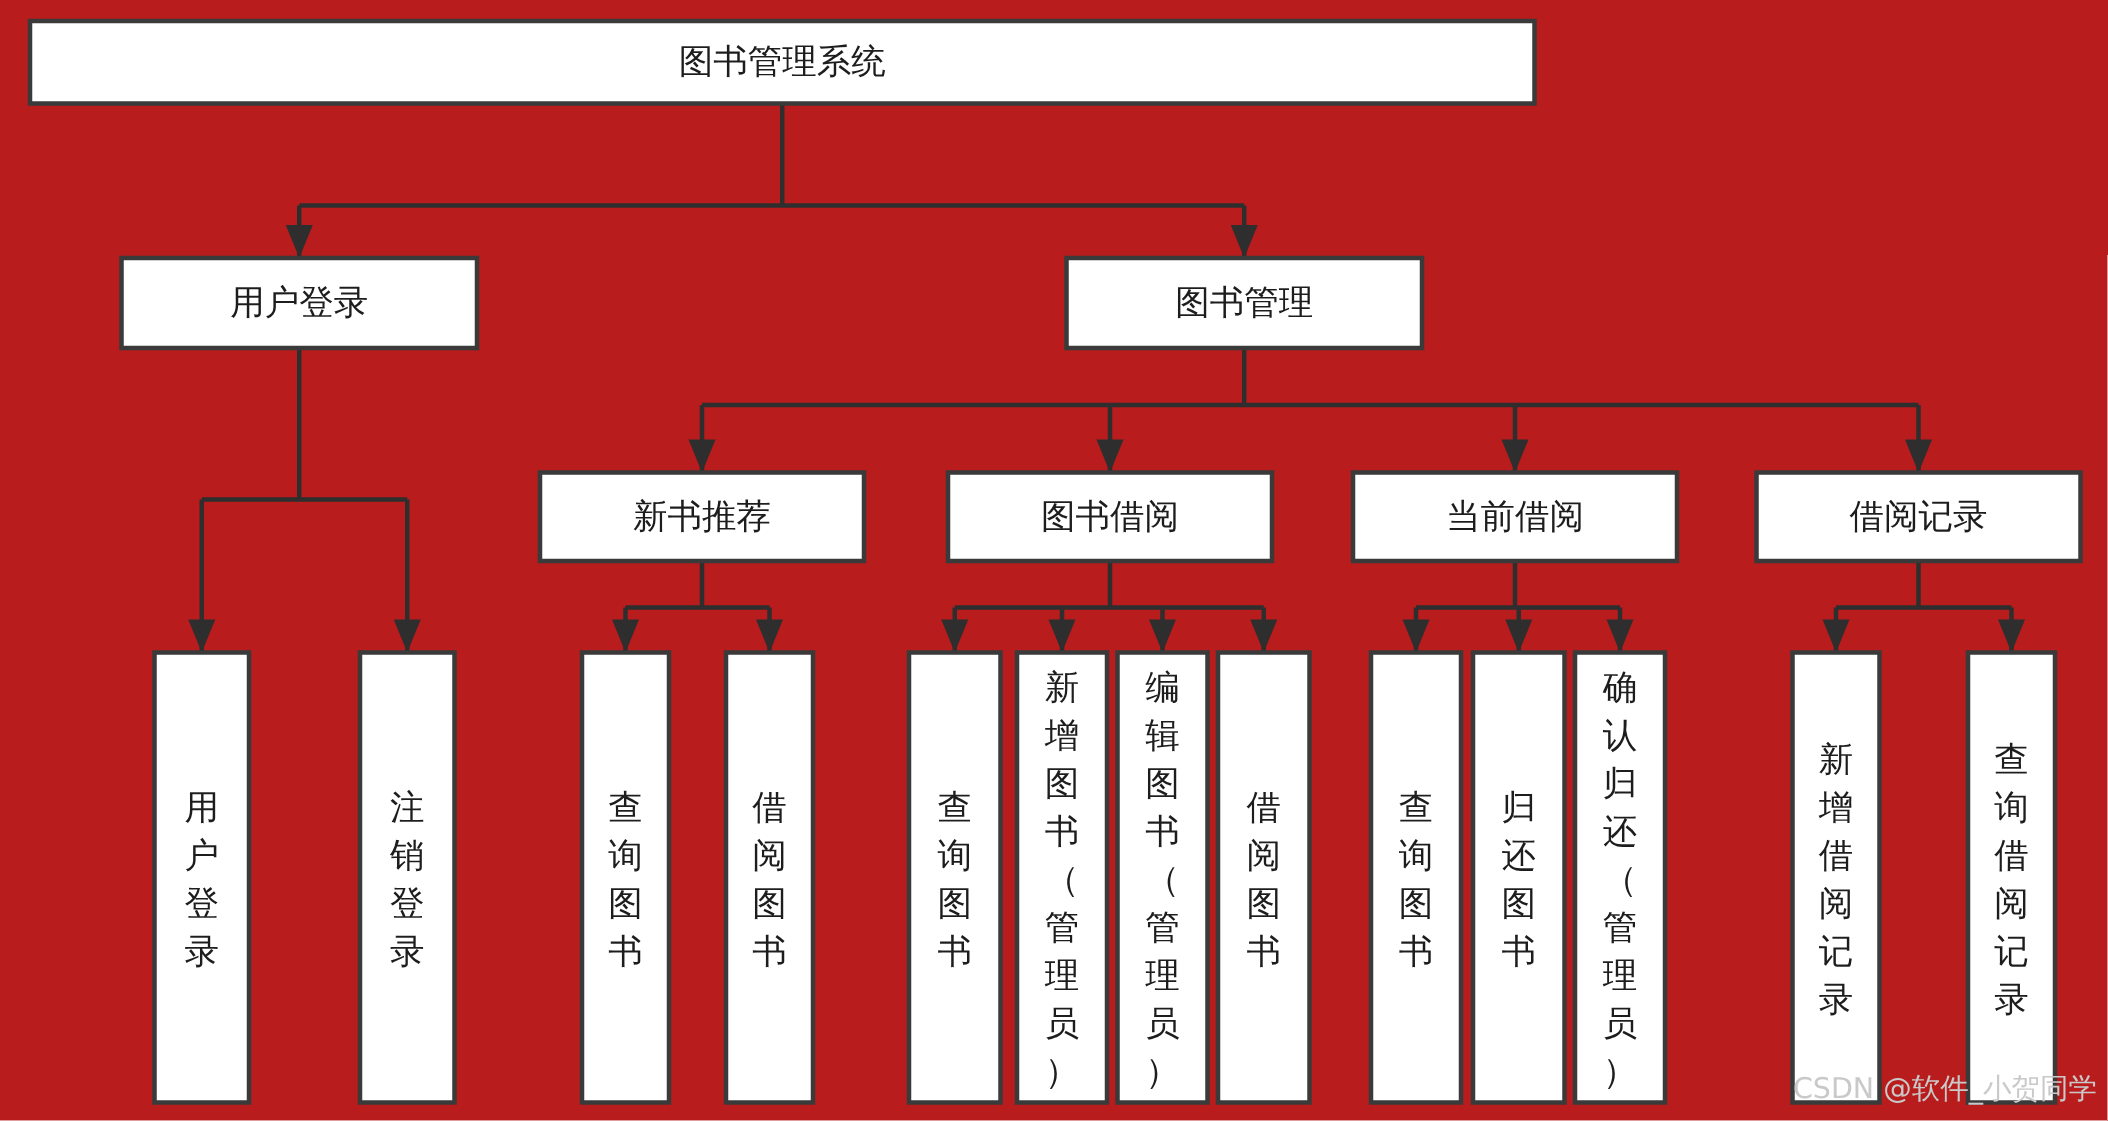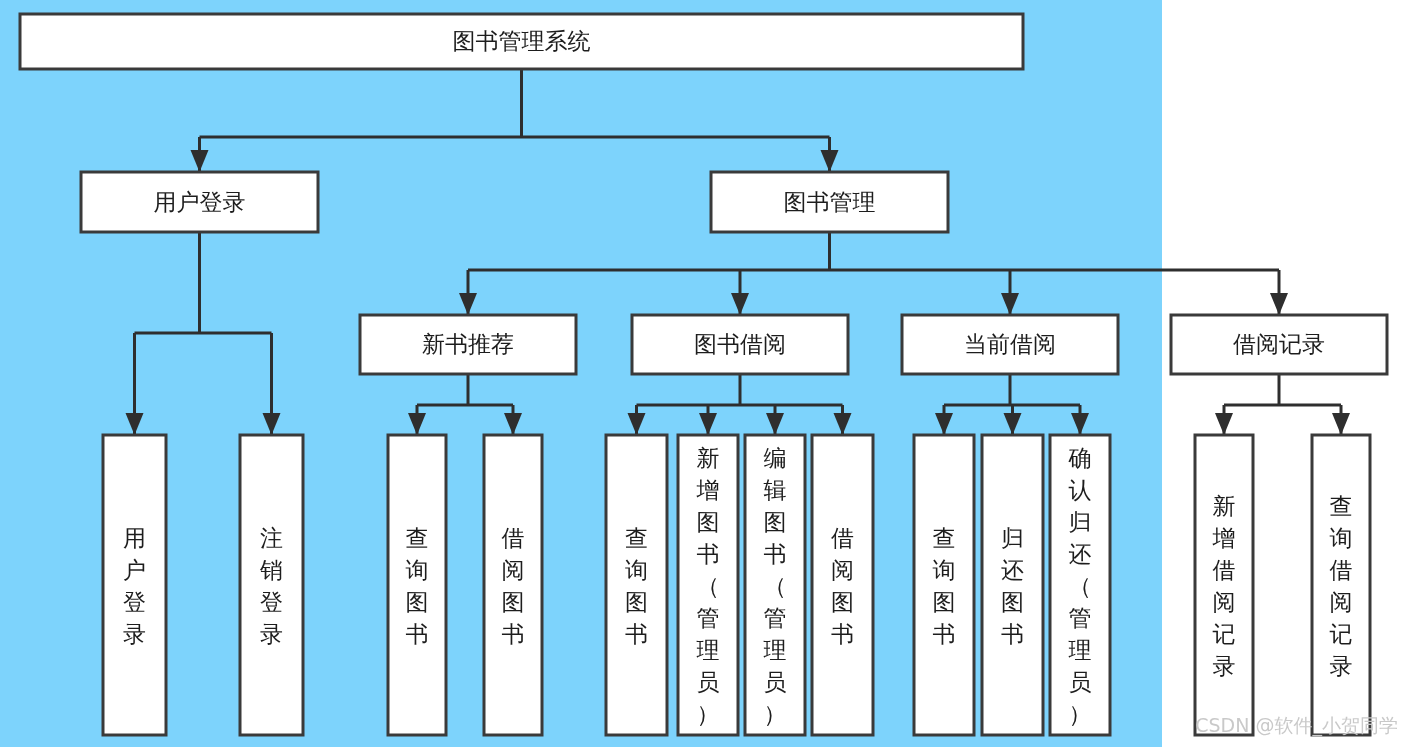--- a/index.html
+++ b/index.html
@@ -9,23 +9,23 @@
     background: #ffffff;
   }
   body {
     width: 1405px;
     height: 747px;
     font-family: "DejaVu Sans", "Liberation Sans", sans-serif;
     overflow: hidden;
   }
   #diagram-root {
     position: relative;
-    width: 1162px;
+    width: 1405px;
     height: 747px;
-    background: #7dd3fc;
+    background: #b91c1c;
   }
   svg.diagram-canvas {
     position: absolute;
     top: 0;
     left: 0;
     width: 1405px;
     height: 747px;
     display: block;
   }
   .node-box {

